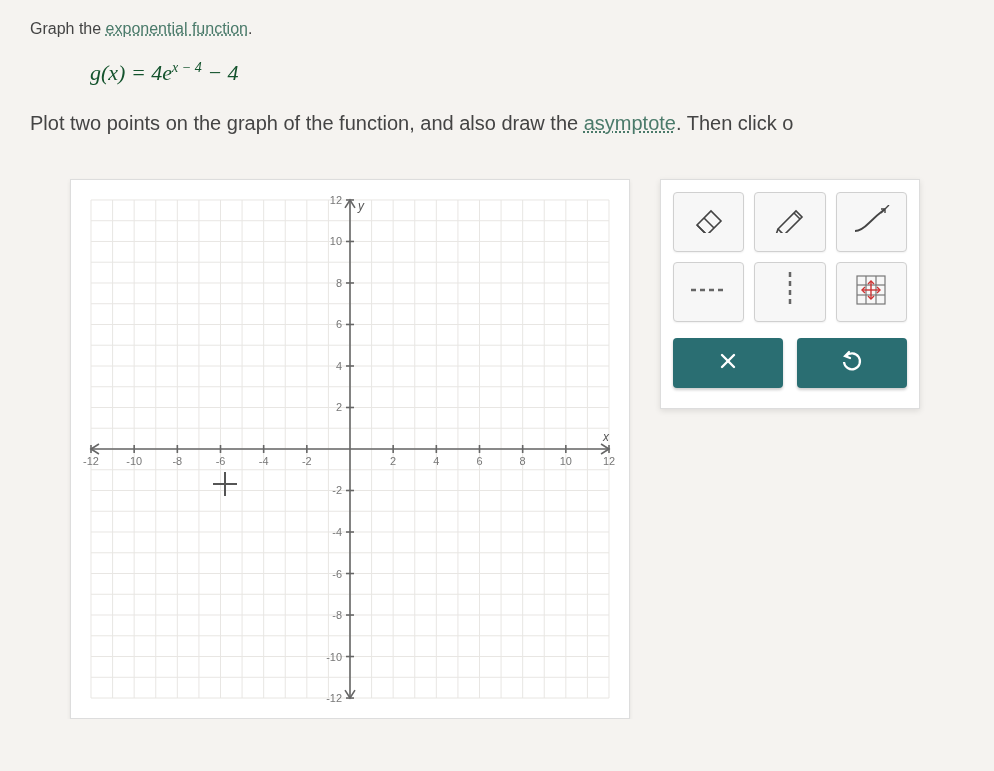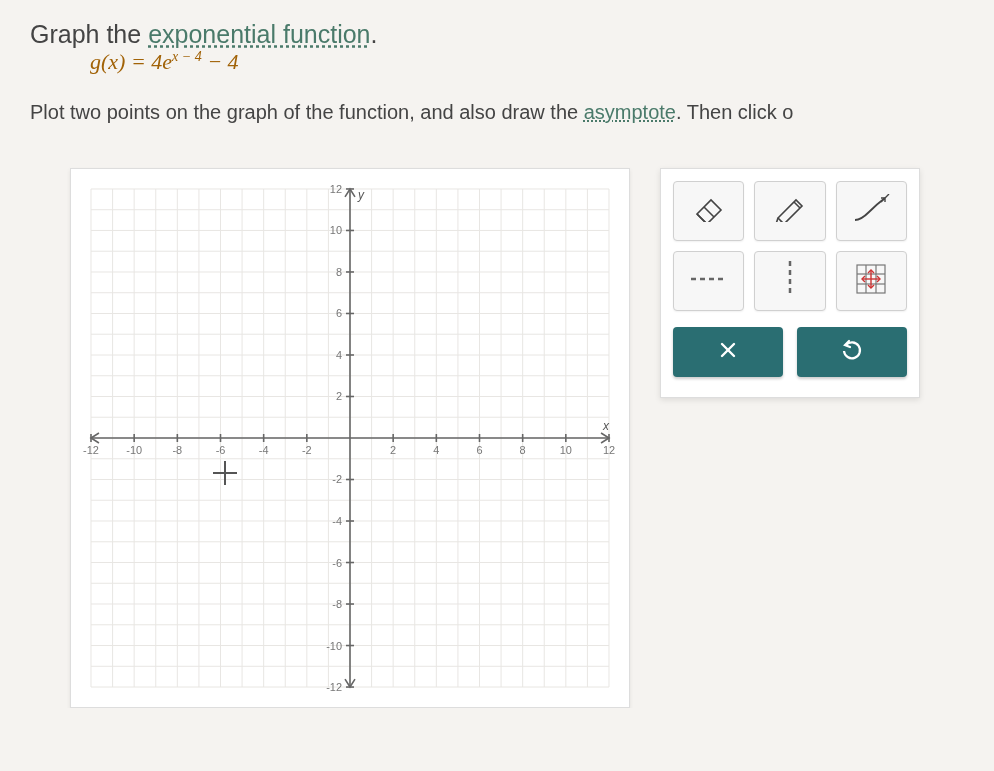--- a/index.html
+++ b/index.html
@@ -4,23 +4,23 @@
 <style>
   * { box-sizing: border-box; margin: 0; padding: 0; }
   body {
     font-family: Arial, Helvetica, sans-serif;
     background: #f5f3f0;
     padding: 20px 0 0 30px;
     color: #333;
     width: 994px;
     overflow: hidden;
   }
-  .instruction-1 { font-size: 25px; color: #444; }
+  .instruction-1 { font-size: 16px; color: #444; margin-bottom: 22px; }
   .term { color: #4a7a6a; text-decoration: underline dotted #4a7a6a; }
-  .equation { font-size: 22px; font-style: italic; color: #a16207; margin: 0 0 26px 60px; font-family: 'Times New Roman', serif; }
+  .equation { font-size: 22px; font-style: italic; color: #14532d; margin: 0 0 26px 60px; font-family: 'Times New Roman', serif; }
   .equation .sup { font-size: 14px; vertical-align: super; font-style: italic; }
   .instruction-2 { font-size: 20px; color: #444; margin-bottom: 44px; white-space: nowrap; overflow: hidden; }
   .workspace { display: flex; gap: 30px; padding-left: 40px; }
   .graph-box {
     width: 560px; height: 540px; background: #fff;
     border: 1px solid #ddd; box-shadow: 0 2px 4px rgba(0,0,0,.08);
     padding: 10px; position: relative;
   }
   .graph-box svg { width: 100%; height: 100%; display:block; }
   .toolbox {

